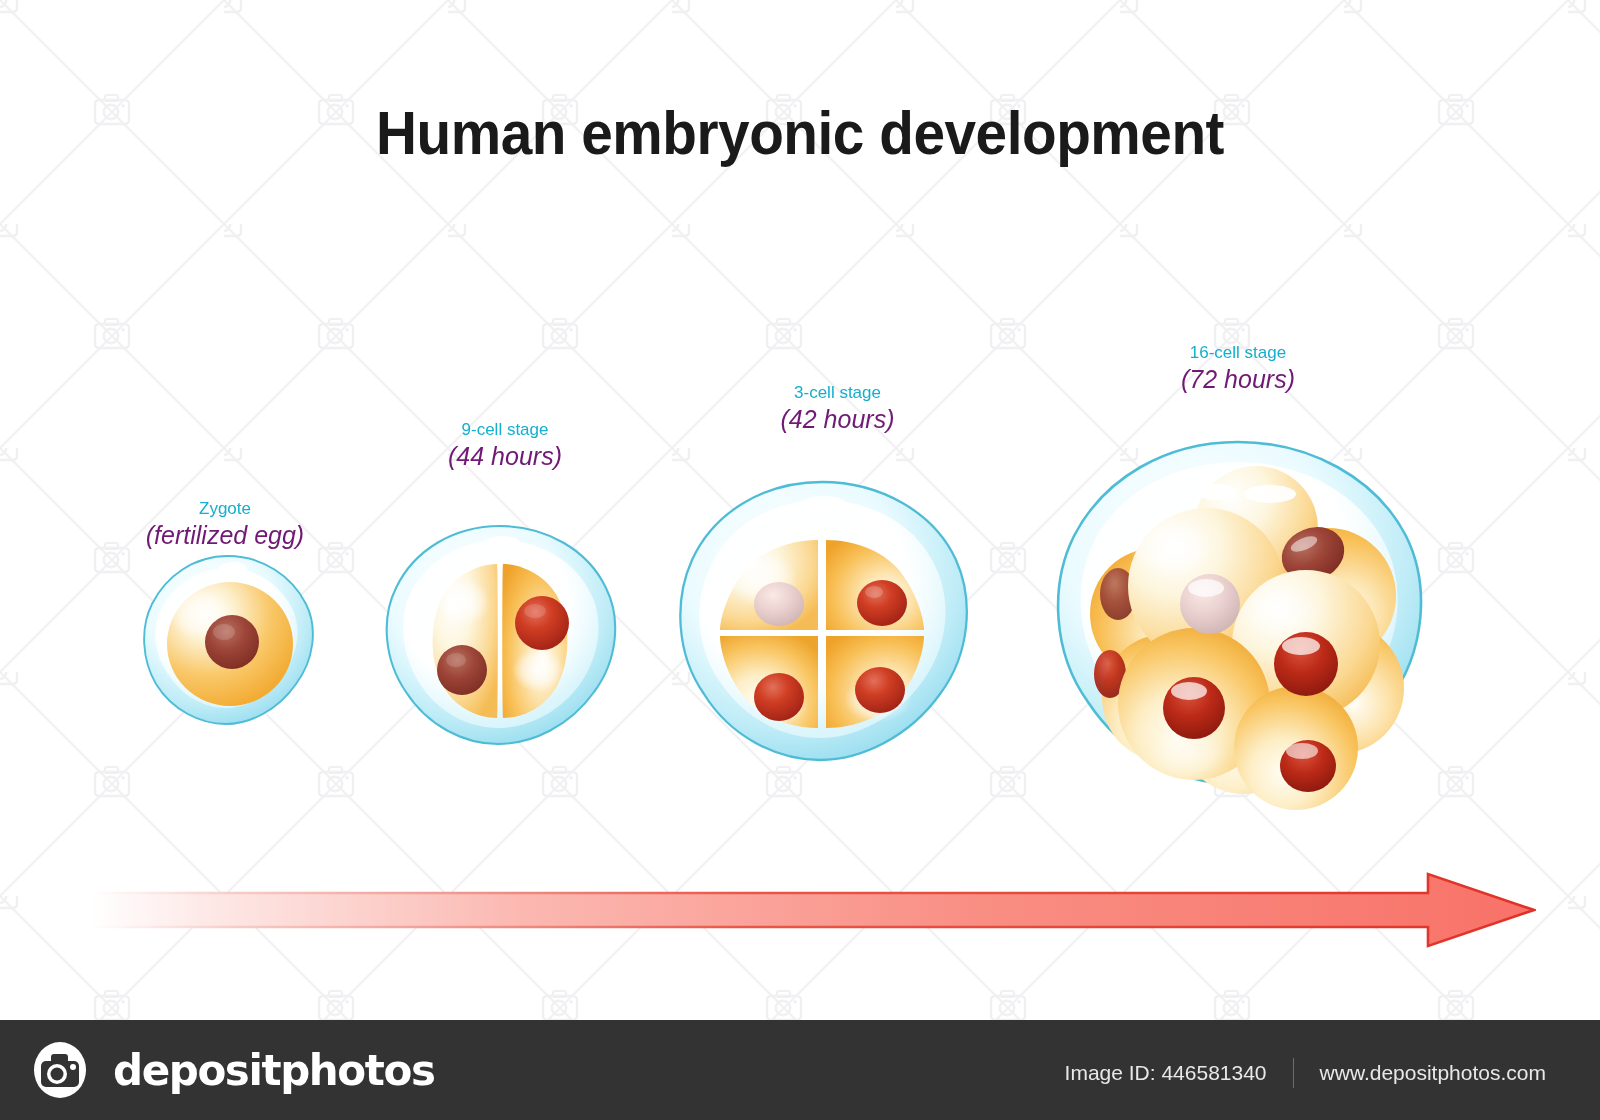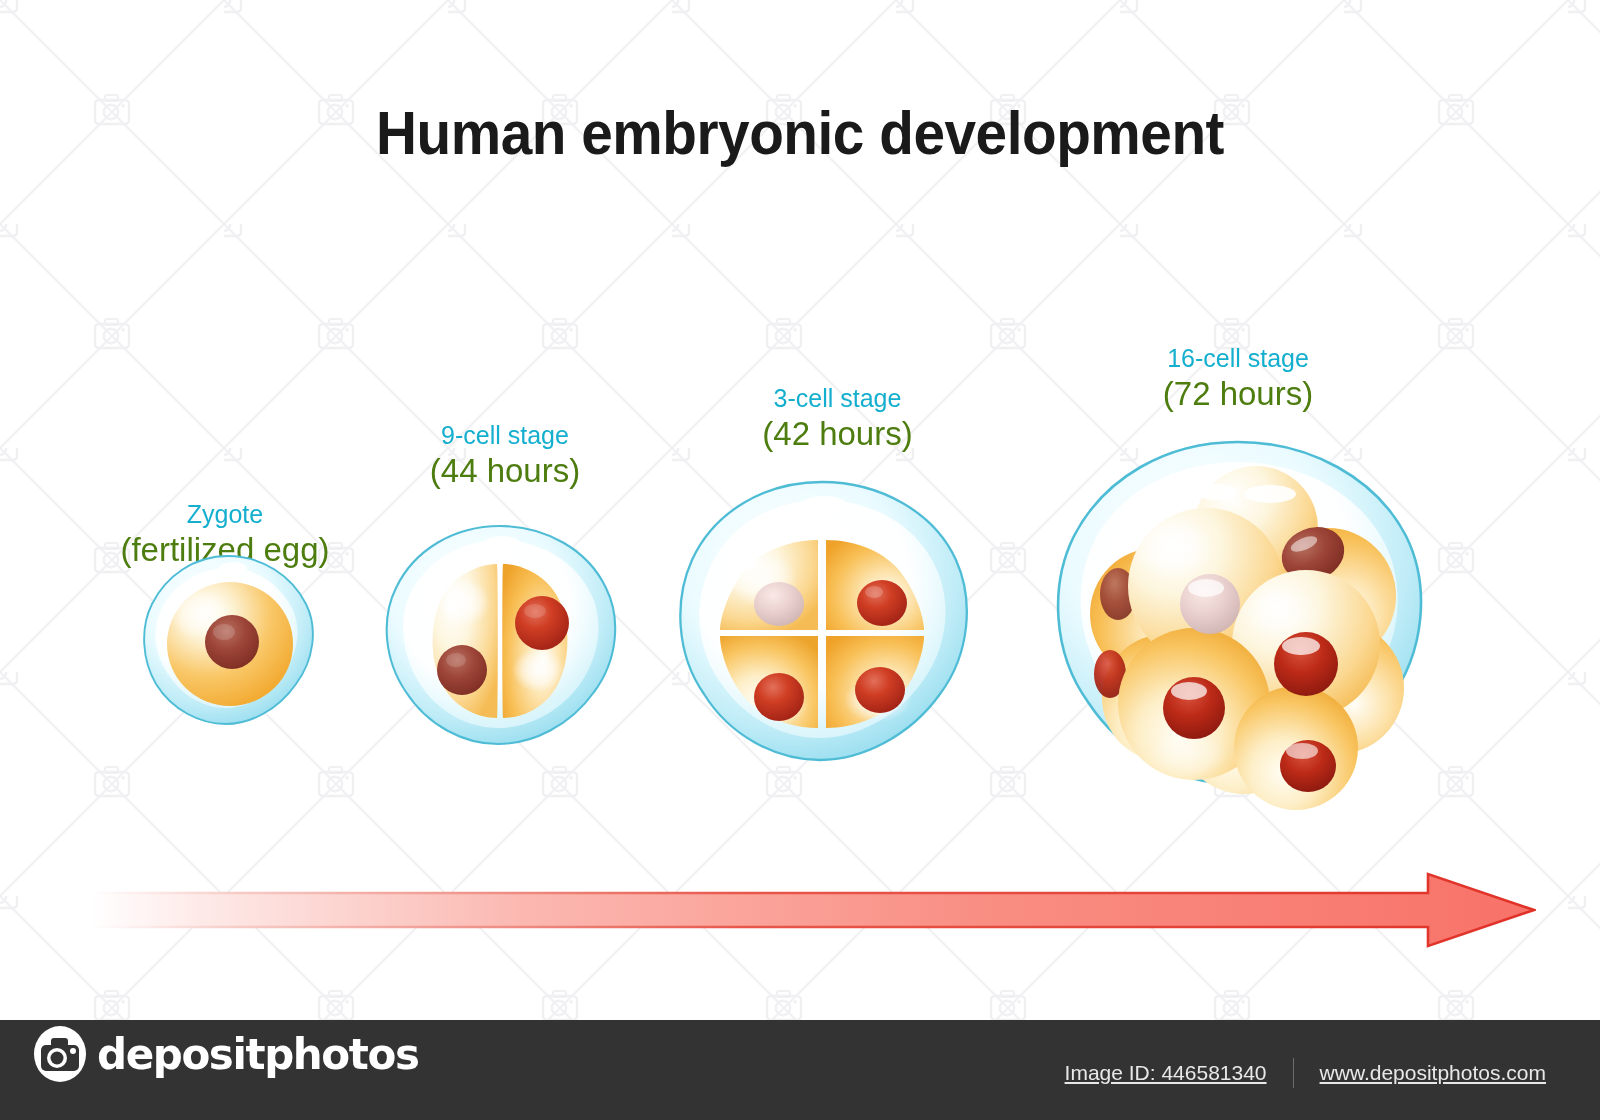--- a/index.html
+++ b/index.html
@@ -59,28 +59,29 @@
   
   .stage-label {
     position: absolute;
     text-align: center;
     line-height: 1.22;
     white-space: nowrap;
   }
   .stage-label .l1 {
     display: block;
     color: #14AFCE;
+    font-size: 17px;
+    font-weight: normal;
+  }
+  .stage-label .l2 {
+    display: block;
+    color: #701a75;
     font-size: 25px;
     font-weight: normal;
-  }
-  .stage-label .l2 {
-    display: block;
-    color: #4d7c0f;
-    font-size: 33px;
-    font-weight: normal;
+    font-style: italic;
   }
 
   #label-zygote  { left: 100px;  top: 455px; width: 250px; margin-top: 44px; }
   #label-2cell   { left: 380px;  top: 420px; width: 250px; }
   #label-4cell   { left: 720px;  top: 383px; width: 235px; }
   #label-16cell  { left: 1108px; top: 343px; width: 260px; }
 
   
   .embryo {
     position: absolute;
@@ -105,42 +106,41 @@
     position: absolute;
     left: 0;
     top: 1020px;
     width: 1600px;
     height: 100px;
     background: #333333;
   }
   #logo-wrap {
     position: absolute;
     left: 32px;
-    top: 6px;
+    top: 22px;
     display: flex;
     align-items: center;
-    gap: 9px;
+    gap: 25px;
   }
   #logo-text {
     color: #ffffff;
     font-family: "DejaVu Sans", sans-serif;
     font-size: 42px;
     font-weight: bold;
     letter-spacing: -1.4px;
   }
   #footer-right {
     position: absolute;
     right: 28px;
     top: 38px;
     display: flex;
     align-items: center;
     gap: 0px;
     color: #e8e8e8;
     font-size: 21px;
-    text-decoration: underline;
   }
   #footer-right .seg { padding: 0 26px; white-space: nowrap; }
   #footer-divider {
     width: 1px;
     height: 30px;
     background: #6d6d6d;
   }
 </style>
 </head>
 <body>

